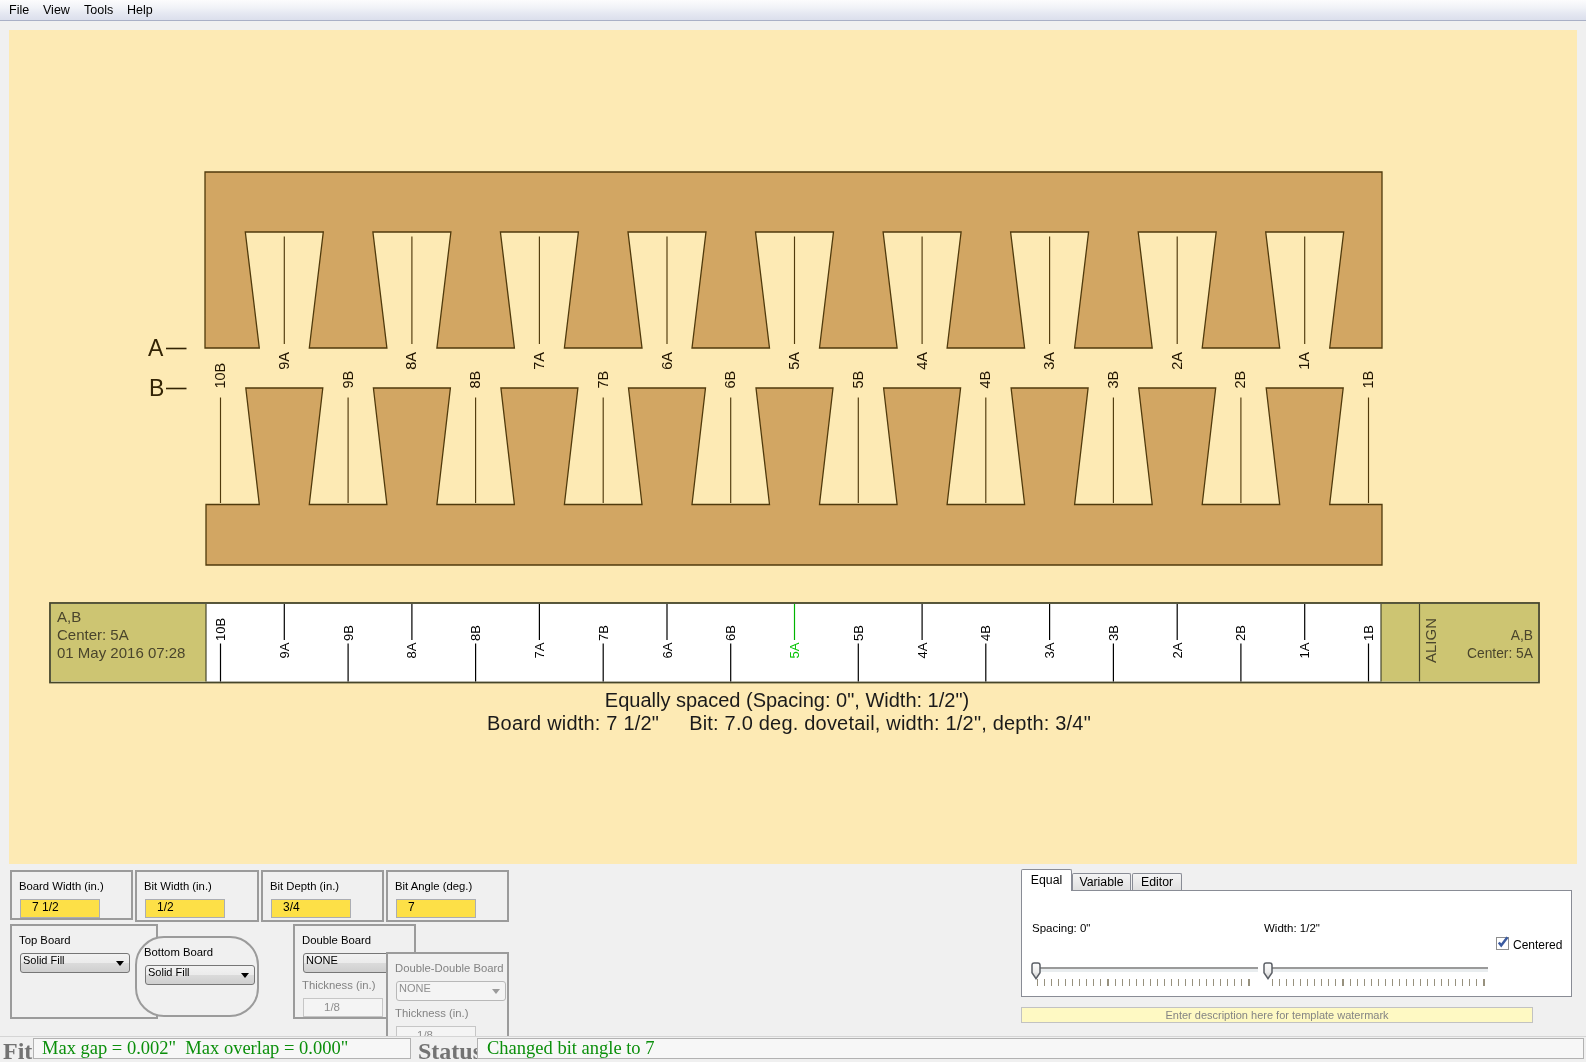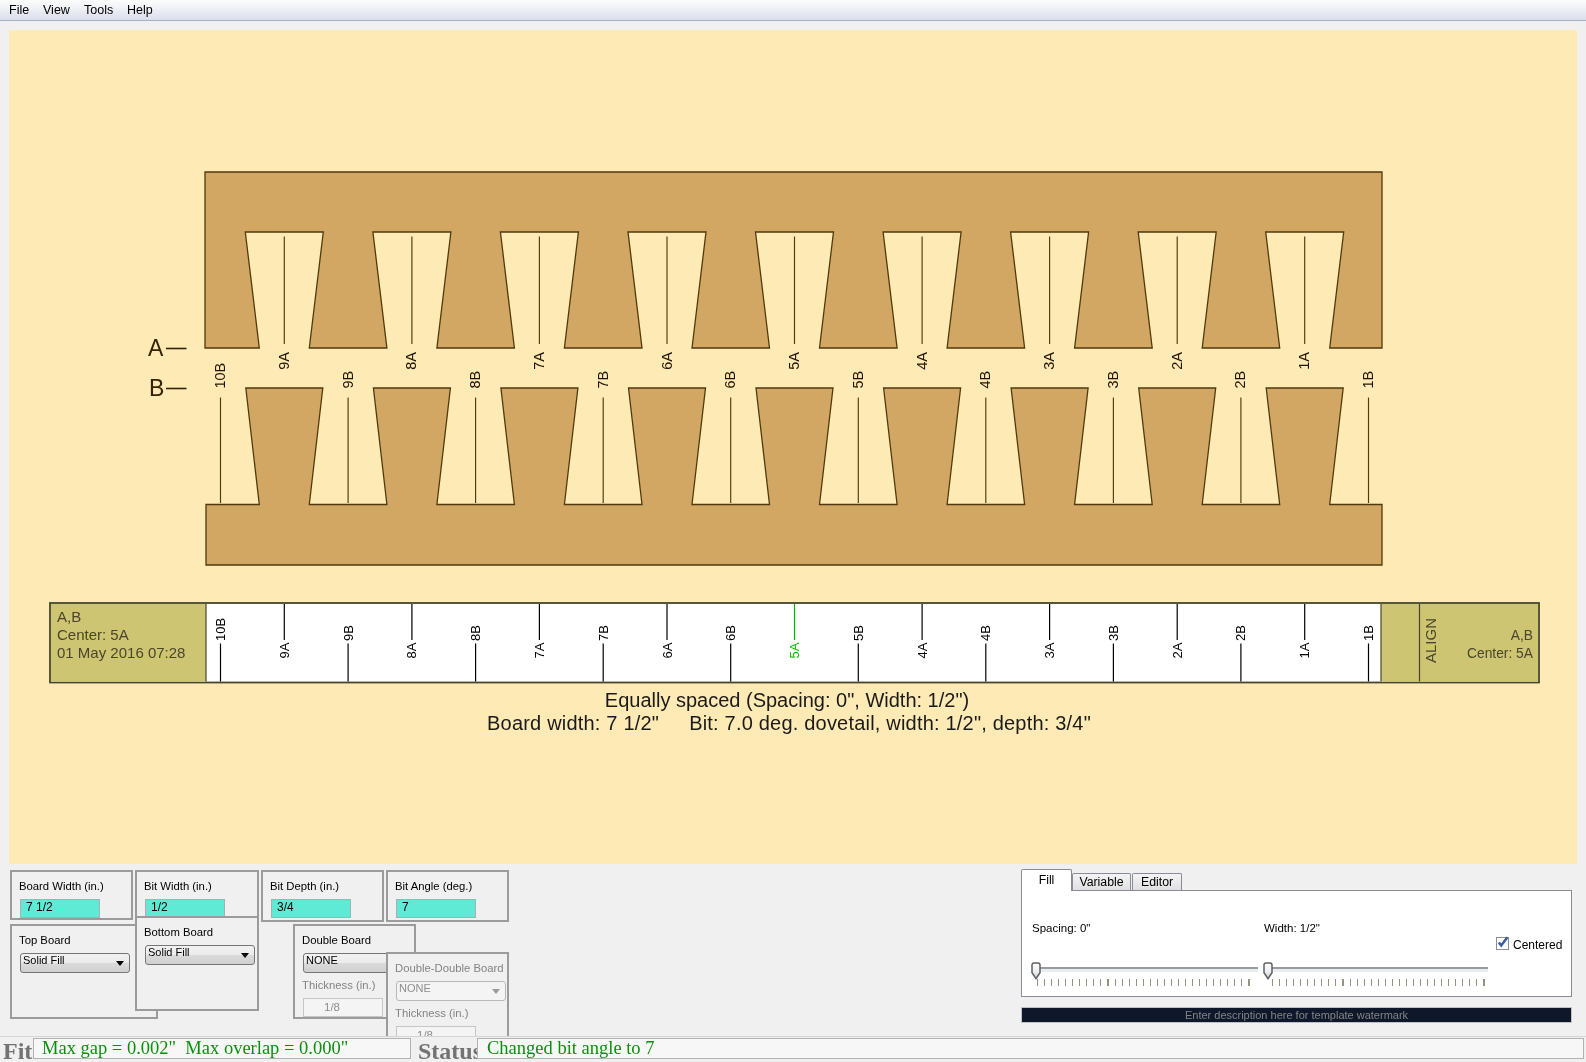--- a/index.html
+++ b/index.html
@@ -4,22 +4,22 @@
 html,body { width:1586px; height:1062px; overflow:hidden; }
 body { background:#F0F0F0; font-family:"Liberation Sans", sans-serif; position:relative; }
 svg text { font-family:"Liberation Sans", sans-serif; }
 .abs { position:absolute; }
 #menubar { left:0; top:0; width:1586px; height:21px;
   background:linear-gradient(180deg,#FCFCFD 0%,#F0F2F7 40%,#E4E7F1 70%,#DBDFEC 100%);
   border-bottom:1px solid #A9B0C6; }
 #menubar span { position:absolute; top:3px; font-size:12.5px; color:#000; }
 .gbox { border:2px solid #9B9B9B; background:#F0F0F0; }
 .glabel { position:absolute; left:7px; top:8px; font-size:11.3px; white-space:nowrap; color:#000; }
-.tinput { position:absolute; left:8px; top:27px; width:80px; height:19px; background:#5eead4;
-  border:1px solid #ABADB3; font-size:12px; padding-left:5px; line-height:14px; }
+.tinput { position:absolute; left:8px; top:27px; width:80px; height:19px; background:#fde047;
+  border:1px solid #ABADB3; font-size:12px; padding-left:11px; line-height:14px; }
 .combo { position:absolute; left:8px; top:27px; width:110px; height:20px;
   border:1px solid #767676; border-radius:3px;
   background:linear-gradient(180deg,#F2F2F2 0%,#EBEBEB 49%,#DBDBDB 50%,#CFCFCF 100%);
   font-size:11px; line-height:13px; padding-left:2px; color:#000; }
 .combo .arr { position:absolute; right:5px; top:7px; width:0; height:0;
   border-left:4px solid transparent; border-right:4px solid transparent; border-top:5px solid #000; }
 .combo.dis { border-color:#B8B8B8; background:#F4F4F4; color:#8E8E8E; }
 .combo.dis .arr { border-top-color:#9B9B9B; }
 .gray { color:#838383; }
 .dinput { position:absolute; left:8px; width:80px; height:19px; background:#F4F4F4;
@@ -156,38 +156,38 @@
   </div>
 <div class="abs gbox" style="left:386px; top:870px; width:123px; height:52px;">
   <div class="glabel">Bit Angle (deg.)</div>
     <div class="tinput">7</div>
   </div>
 
 <div class="abs gbox" style="left:10px; top:924px; width:148px; height:95px;">
   <div class="glabel" style="top:8px">Top Board</div>
   <div class="combo">Solid Fill<span class="arr"></span></div>
   </div>
-<div class="abs gbox" style="left:135px; top:916px; width:124px; height:95px;">
+<div class="abs gbox" style="left:135px; top:936px; width:124px; height:81px;border-radius:29px;">
   <div class="glabel" style="top:8px">Bottom Board</div>
   <div class="combo">Solid Fill<span class="arr"></span></div>
   </div>
 <div class="abs gbox" style="left:261px; top:924px; width:123px; height:95px;margin-left:32px;">
   <div class="glabel" style="top:8px">Double Board</div>
   <div class="combo">NONE<span class="arr"></span></div>
   <div class="glabel gray" style="top:53px">Thickness (in.)</div>
   <div class="dinput" style="top:72px">1/8</div>
   </div>
 <div class="abs gbox" style="left:386px; top:924px; width:123px; height:95px;margin-top:28px;">
   <div class="glabel gray" style="top:8px">Double-Double Board</div>
   <div class="combo dis">NONE<span class="arr"></span></div>
   <div class="glabel gray" style="top:53px">Thickness (in.)</div>
   <div class="dinput" style="top:72px">1/8</div>
   </div>
 
-<div class="tab" style="left:1021px; top:869px; width:51px; height:22px; background:#fff; z-index:3; line-height:21px;">Fill</div>
+<div class="tab" style="left:1021px; top:869px; width:51px; height:22px; background:#fff; z-index:3; line-height:21px;">Equal</div>
 <div class="tab" style="left:1072px; top:873px; width:59px; height:18px; background:linear-gradient(180deg,#F4F4F4,#DFDFDF); line-height:17px;">Variable</div>
 <div class="tab" style="left:1132px; top:873px; width:50px; height:18px; background:linear-gradient(180deg,#F4F4F4,#DFDFDF); line-height:17px;">Editor</div>
 <div class="abs" style="left:1021px; top:890px; width:551px; height:107px; background:#fff; border:1px solid #898C95; z-index:2;"></div>
 
 <div class="abs" style="left:1032px; top:922px; font-size:11.5px; z-index:4;">Spacing: 0"</div>
 <div class="abs" style="left:1264px; top:922px; font-size:11.5px; z-index:4;">Width: 1/2"</div>
 
 <div class="abs" style="left:1496px; top:937px; width:13px; height:13px; background:#fff; border:1px solid #8E8E8E; z-index:4;">
   <svg width="14" height="14" viewBox="0 0 14 14" style="position:absolute;left:-1px;top:-3px">
       <path d="M2.8,7.5 L5.2,10.4 L11.4,2.2" fill="none" stroke="#3C5BA0" stroke-width="2.5"></path>
@@ -214,20 +214,20 @@
       <linearGradient id="tg2" x1="0" y1="0" x2="0" y2="1">
 <stop offset="0" stop-color="#FDFDFD"></stop>
         <stop offset="0.55" stop-color="#EFEFEF"></stop>
         <stop offset="1" stop-color="#CCCCCC"></stop>
 </linearGradient>
     </defs>
 <path d="M1,3.2 Q1,1 3.2,1 H6.8 Q9,1 9,3.2 V10.8 L5,16.6 L1,10.8 Z" fill="url(#tg2)" stroke="#5B5F66" stroke-width="1.5"></path>
   </svg>
 <div class="ticks" style="left:1272px; top:979px; width:213px; z-index:4;"></div>
 
-<div class="abs" style="left:1021px; top:1007px; width:551px; height:16px; background:#0f172a; border:1px solid #C2C2C2;
+<div class="abs" style="left:1021px; top:1007px; width:512px; height:16px; background:#fef9c3; border:1px solid #C2C2C2;
   font-size:11px; color:#848484; text-align:center; line-height:14px;">Enter description here for template watermark</div>
 
 <div class="abs" style="left:0; top:1036px; width:1586px; height:26px; background:#F0F0F0; border-top:1px solid #D5D5D5;"></div>
 <div class="abs statlbl" style="left:3px; top:1037.5px;">Fit:</div>
 <div class="statbox" style="left:33px; width:378px; padding-left:8px;">Max gap = 0.002"  Max overlap = 0.000"</div>
 <div class="abs statlbl" style="left:418px; top:1037.5px;">Status:</div>
 <div class="statbox" style="left:477px; width:1107px; padding-left:9px;">Changed bit angle to 7</div>
 
 </body></html>

